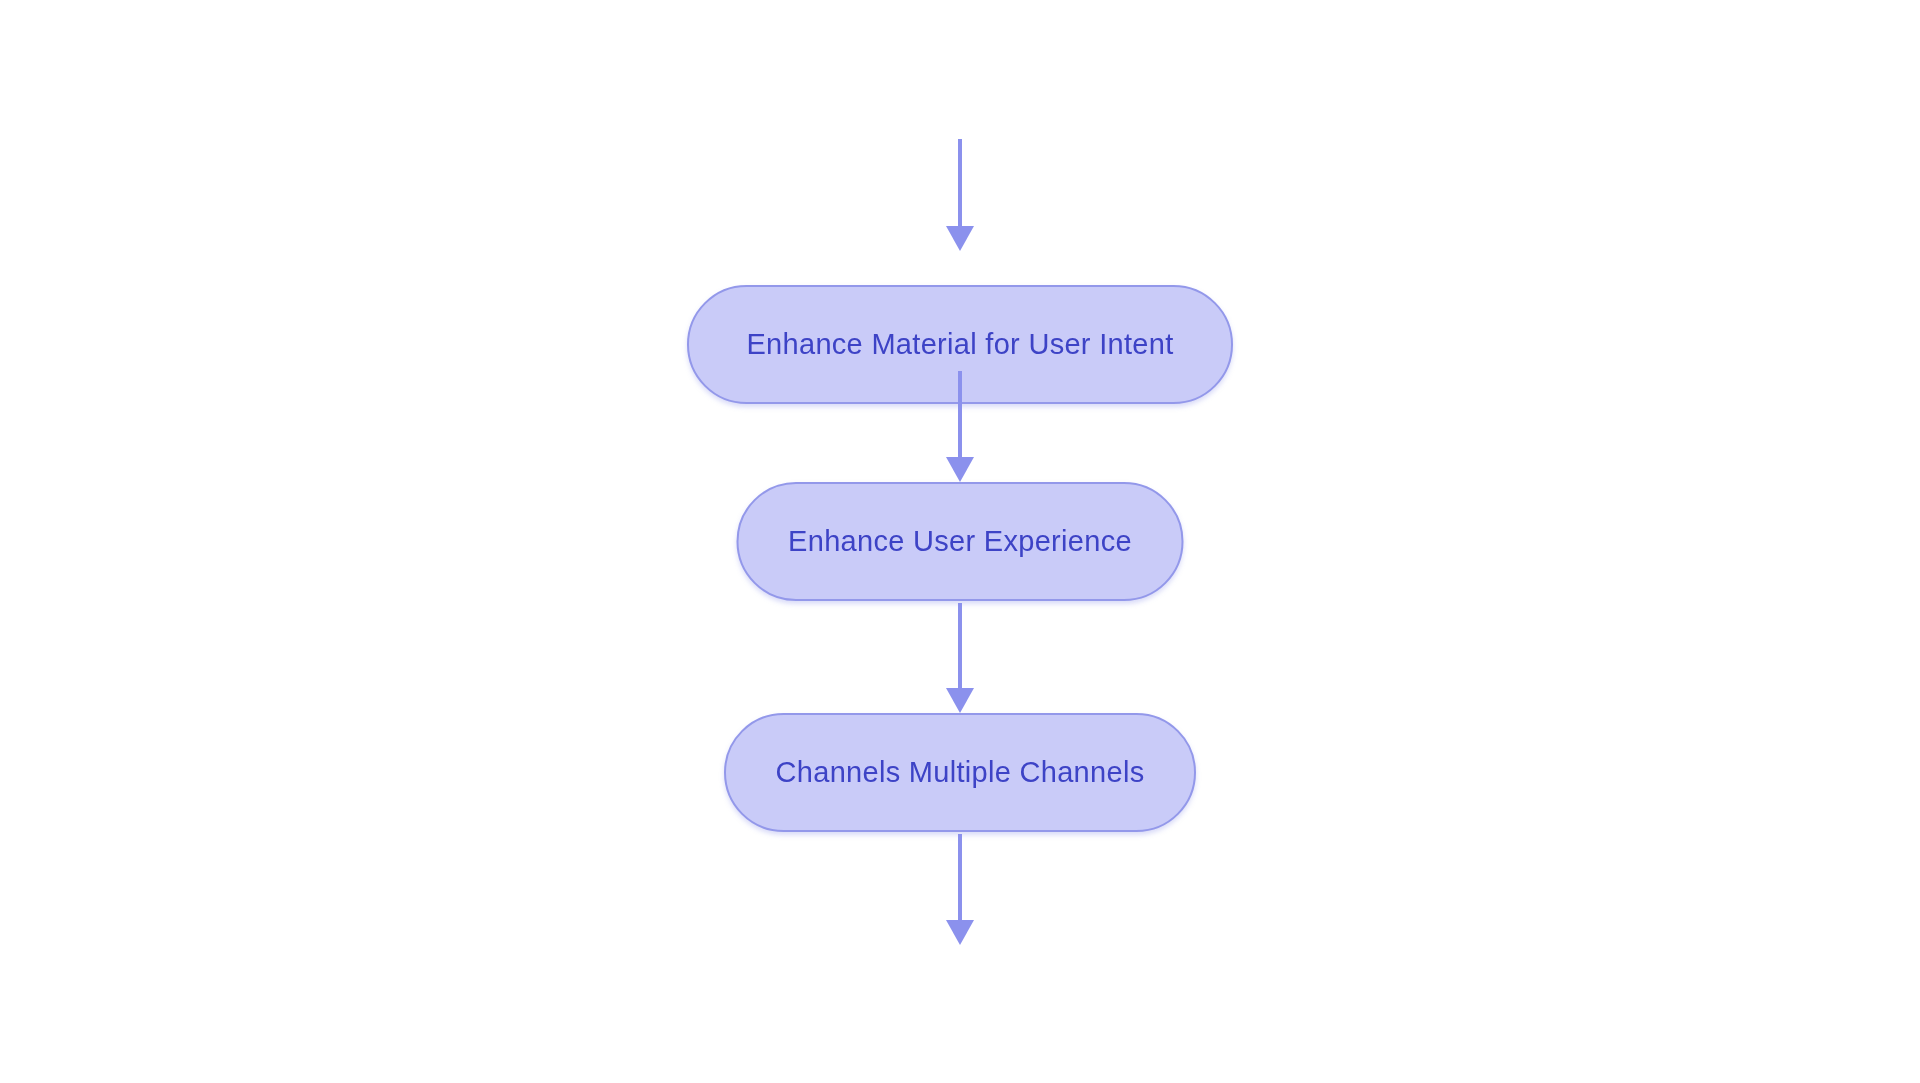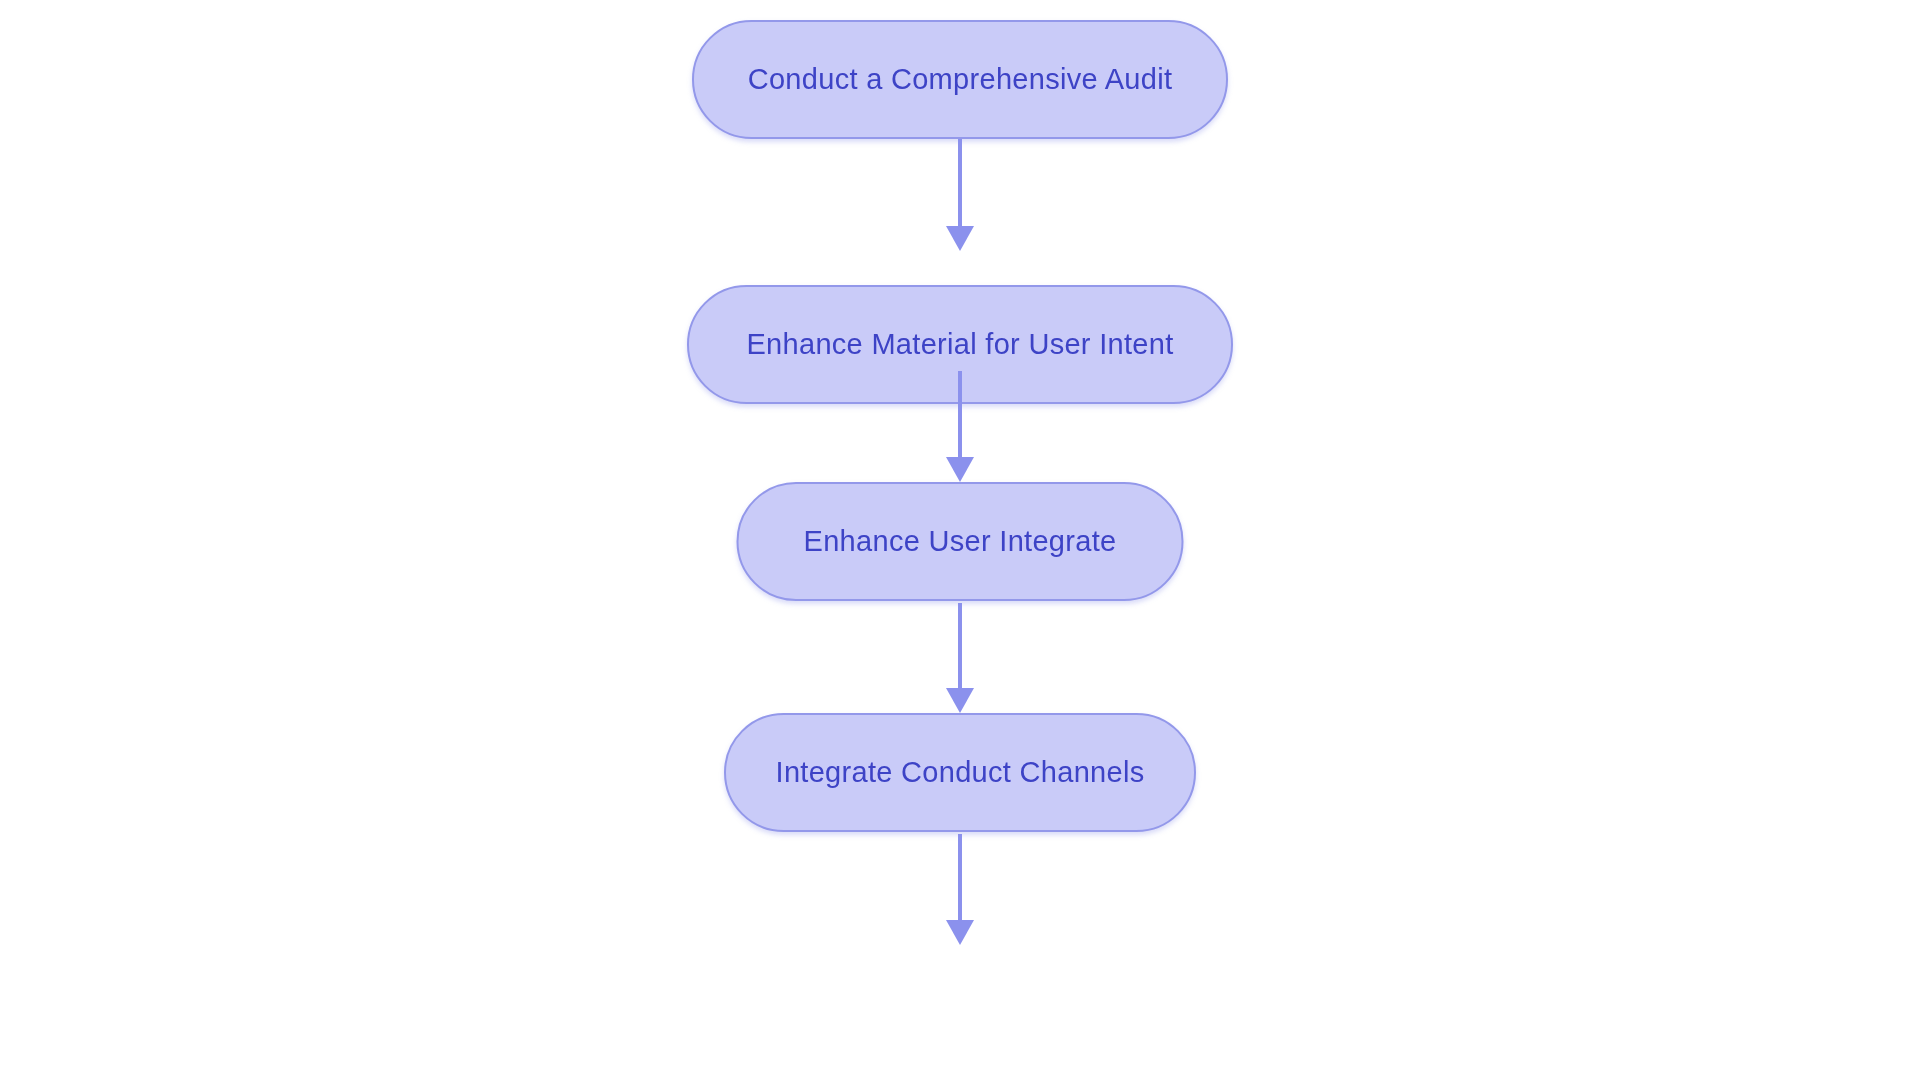--- a/index.html
+++ b/index.html
@@ -75,49 +75,46 @@
     border-left: 14px solid transparent;
     border-right: 14px solid transparent;
     border-top: 25px solid var(--arrow-color);
   }
 </style>
 </head>
 <body>
 
 <div class="canvas">
 
-  <div class="node node-1">
-    <span class="node-label">Conduct a Comprehensive Audit</span>
-  </div>
 
   <div class="arrow arrow-1">
     <div class="arrow-line"></div>
     <div class="arrow-head"></div>
   </div>
 
   <div class="node node-2">
     <span class="node-label">Enhance Material for User Intent</span>
   </div>
 
   <div class="arrow arrow-2">
     <div class="arrow-line"></div>
     <div class="arrow-head"></div>
   </div>
 
   <div class="node node-3">
-    <span class="node-label">Enhance User Integrate</span>
+    <span class="node-label">Enhance User Experience</span>
   </div>
 
   <div class="arrow arrow-3">
     <div class="arrow-line"></div>
     <div class="arrow-head"></div>
   </div>
 
   <div class="node node-4">
-    <span class="node-label">Integrate Conduct Channels</span>
+    <span class="node-label">Channels Multiple Channels</span>
   </div>
 
   <div class="arrow arrow-4">
     <div class="arrow-line"></div>
     <div class="arrow-head"></div>
   </div>
 
 
 </div>
 

